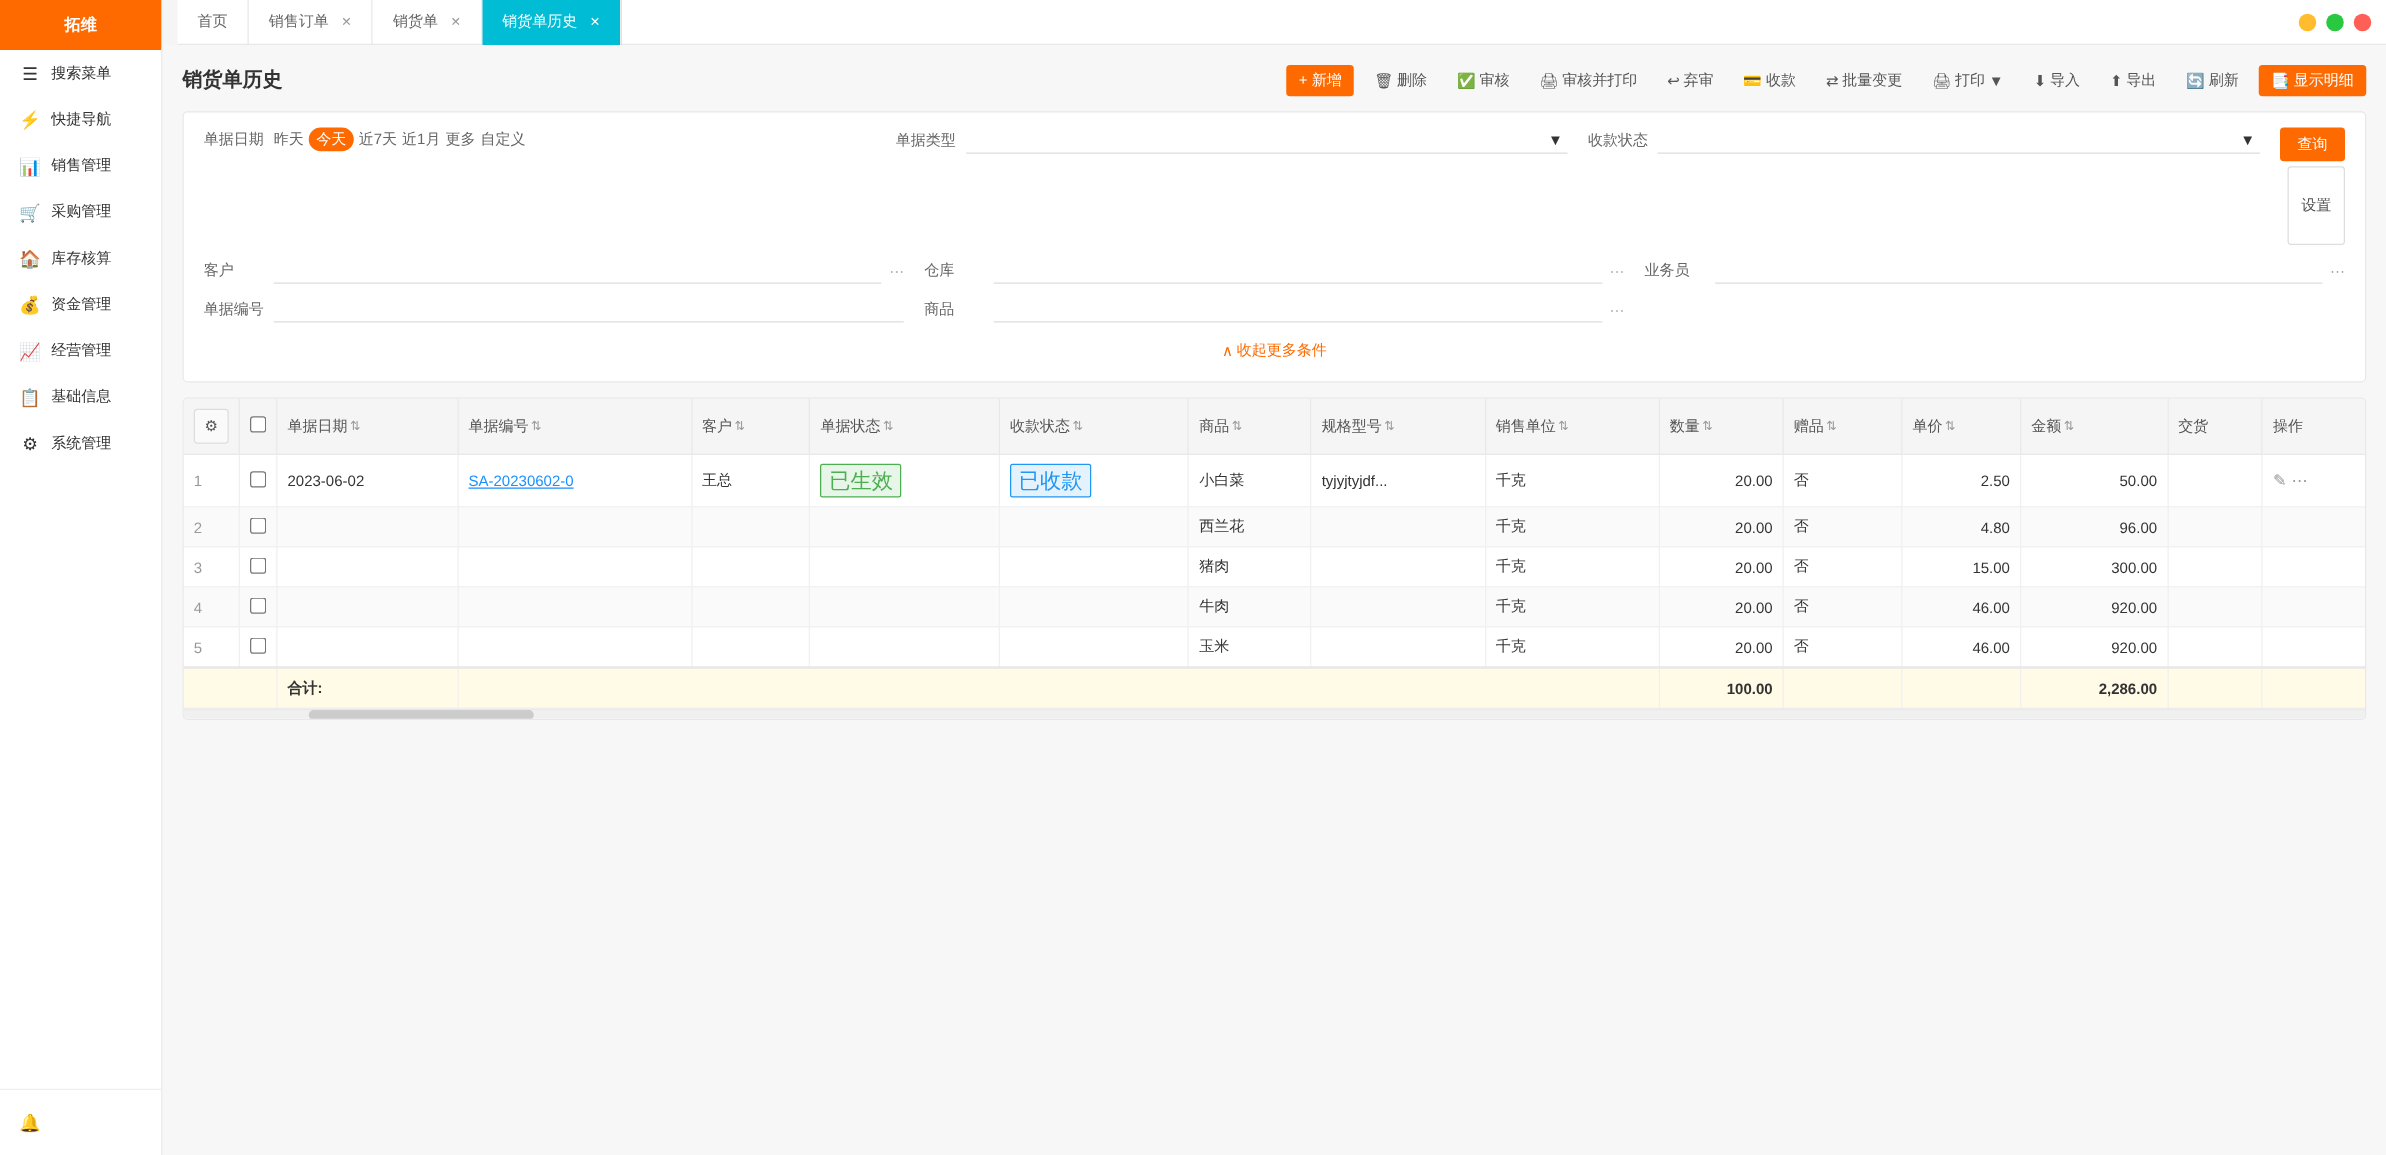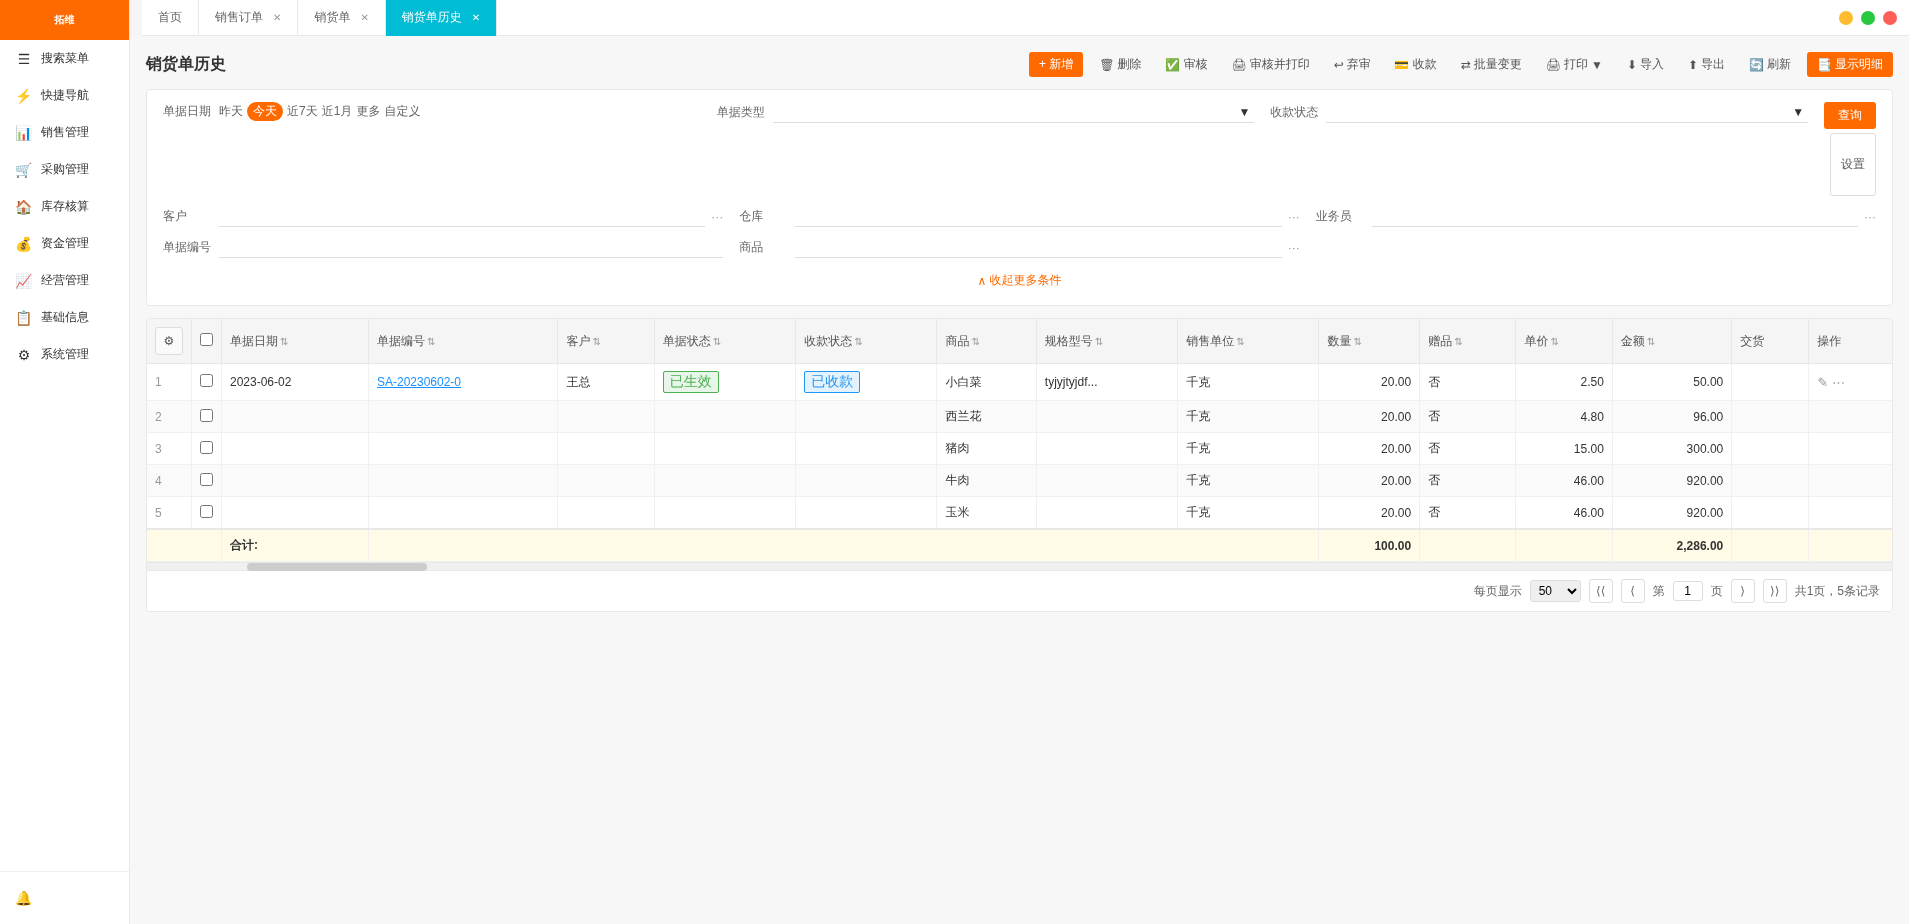--- a/index.html
+++ b/index.html
@@ -15,21 +15,21 @@
       height: 100%;
       flex-shrink: 0;
     }
     .sidebar-logo {
       height: 40px;
       background: #ff6a00;
       display: flex;
       align-items: center;
       justify-content: center;
       color: #fff;
-      font-size: 10px;
+      font-size: 13px;
       font-weight: bold;
     }
     .sidebar-item {
       display: flex;
       align-items: center;
       padding: 10px 12px;
       cursor: pointer;
       color: #333;
       gap: 8px;
       border-left: 3px solid transparent;
@@ -258,21 +258,21 @@
       border-bottom: 1px solid #f0f0f0;
       font-size: 12px;
     }
     td:last-child { border-right: none; }
     .col-sort { cursor: pointer; display: flex; align-items: center; gap: 2px; }
     .sort-icon { color: #999; font-size: 10px; }
     .badge {
       display: inline-block;
       padding: 1px 6px;
       border-radius: 2px;
-      font-size: 14px;
+      font-size: 17px;
     }
     .badge-active { background: #e8f5e9; color: #4caf50; border: 1px solid #4caf50; }
     .badge-paid { background: #e3f2fd; color: #2196f3; border: 1px solid #2196f3; }
     .link-text { color: #1890ff; cursor: pointer; text-decoration: underline; }
     .row-num { color: #999; text-align: center; }
     .checkbox-col { width: 24px; text-align: center; }
     .action-col { display: flex; gap: 4px; }
     .action-icon { color: #999; cursor: pointer; font-size: 13px; }
 
     
@@ -756,31 +756,15 @@
             <td></td>
             <td></td>
           </tr>
         </tfoot>
       </table>
 
       <div class="table-scroll-bar">
         <div class="scroll-thumb"></div>
       </div>
 
-      <div class="pagination-bar">
-        <span class="pagination-label">每页显示</span>
-        <select class="pagination-select">
-          <option>50</option>
-          <option>100</option>
-          <option>200</option>
-        </select>
-        <div class="page-btn">⟨⟨</div>
-        <div class="page-btn">⟨</div>
-        <span class="pagination-label">第</span>
-        <input class="page-input" type="text" value="1" style="">
-        <span class="pagination-label">页</span>
-        <div class="page-btn">⟩</div>
-        <div class="page-btn">⟩⟩</div>
-        <span class="pagination-label">共1页，5条记录</span>
-      </div>
     </div>
   </div>
 </div>
 
 </body></html>

